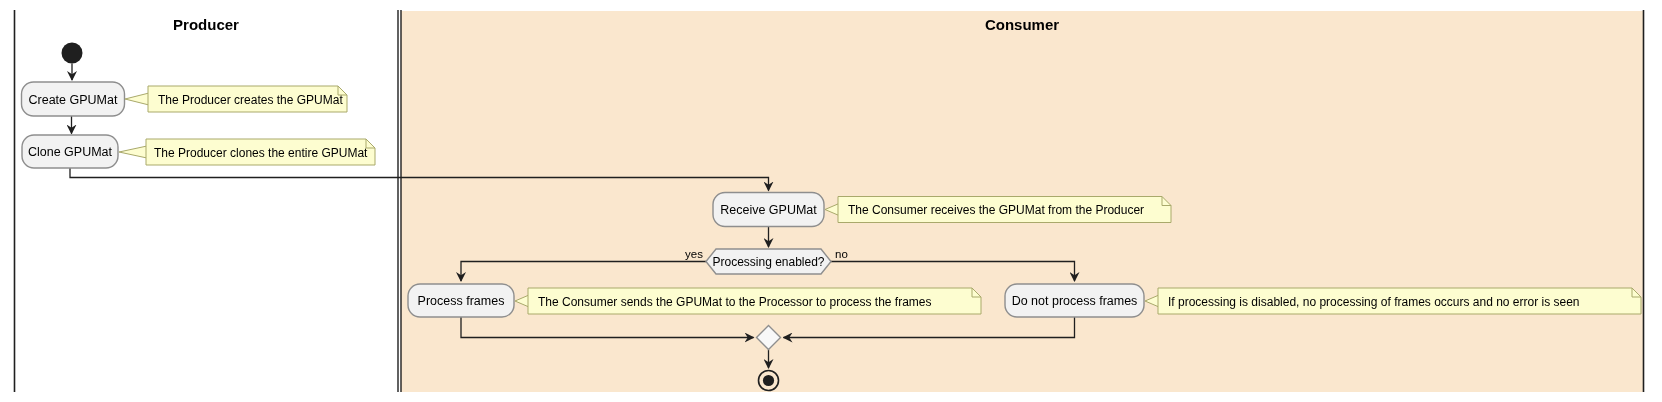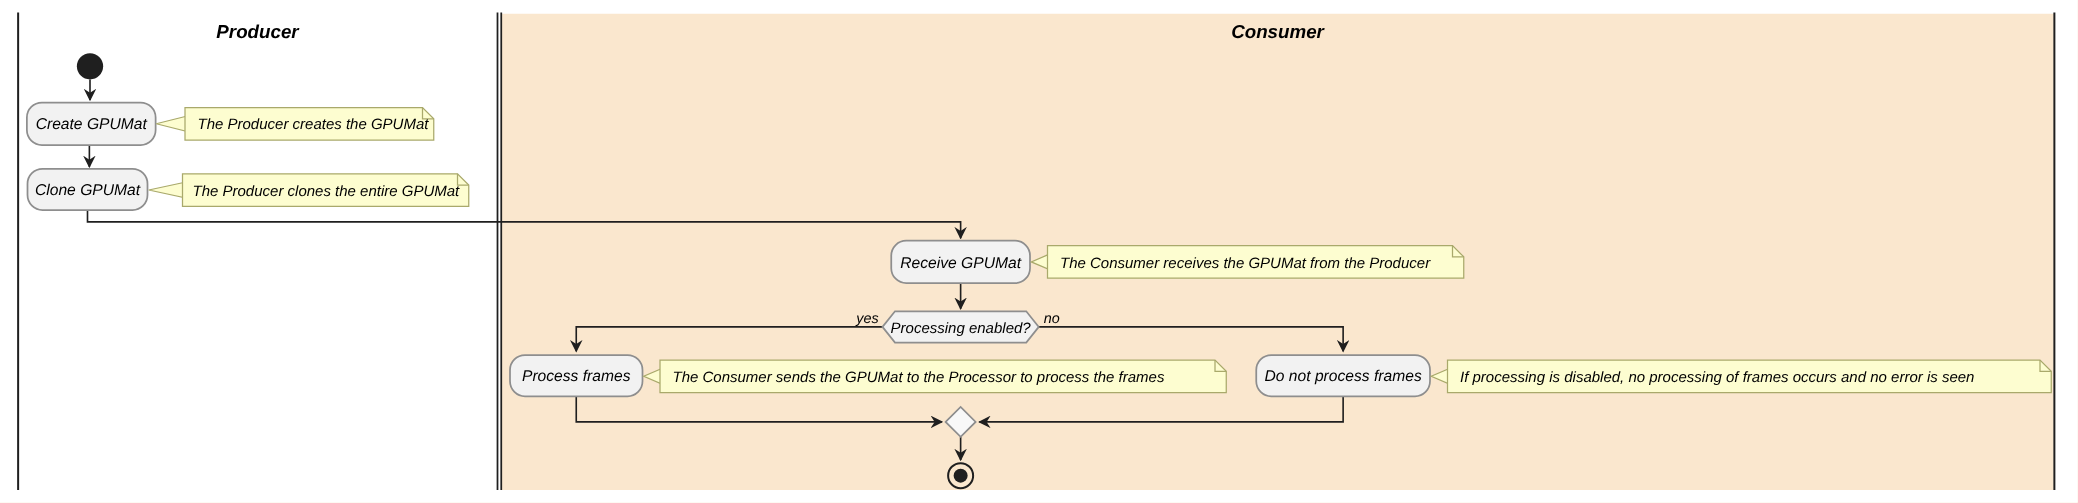--- a/index.html
+++ b/index.html
@@ -1,16 +1,16 @@
 <!DOCTYPE html>
 <html><head>
 <meta charset="utf-8">
 <style>
   html, body { margin: 0; padding: 0; background: #ffffff; }
-  .diagram-wrap { width: 1650px; height: 402px; position: relative; font-style: italic; }
+  .diagram-wrap { width: 1650px; height: 402px; position: relative; }
   svg { display: block; font-family: "Liberation Sans", sans-serif; }
   .lane-title { font-size: 15px; font-weight: bold; text-anchor: middle; fill: #000; }
   .node-label { font-size: 12.5px; text-anchor: middle; dominant-baseline: central; fill: #000; }
   .hex-label  { font-size: 12px;   text-anchor: middle; dominant-baseline: central; fill: #000; }
   .note-text  { font-size: 12px;   dominant-baseline: central; fill: #000; }
   .branch-label { font-size: 11.5px; fill: #000; }
   .edge { fill: none; stroke-width: 1.3; }
   .shape { stroke-width: 1.4; }
   .note-shape { stroke-width: 1; }
 </style>

